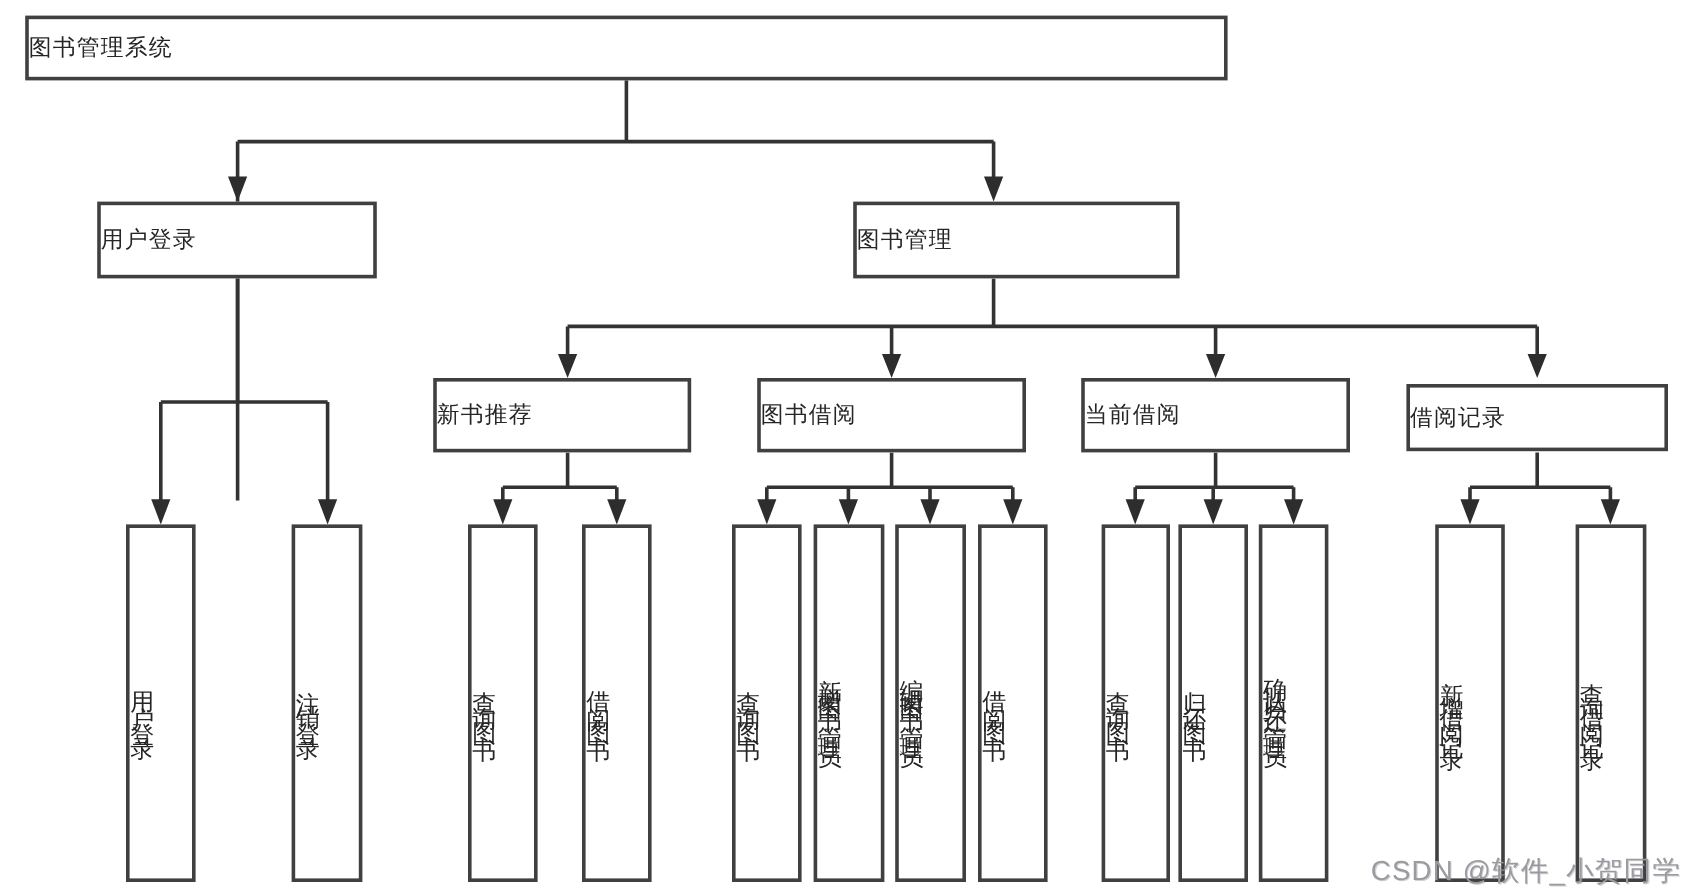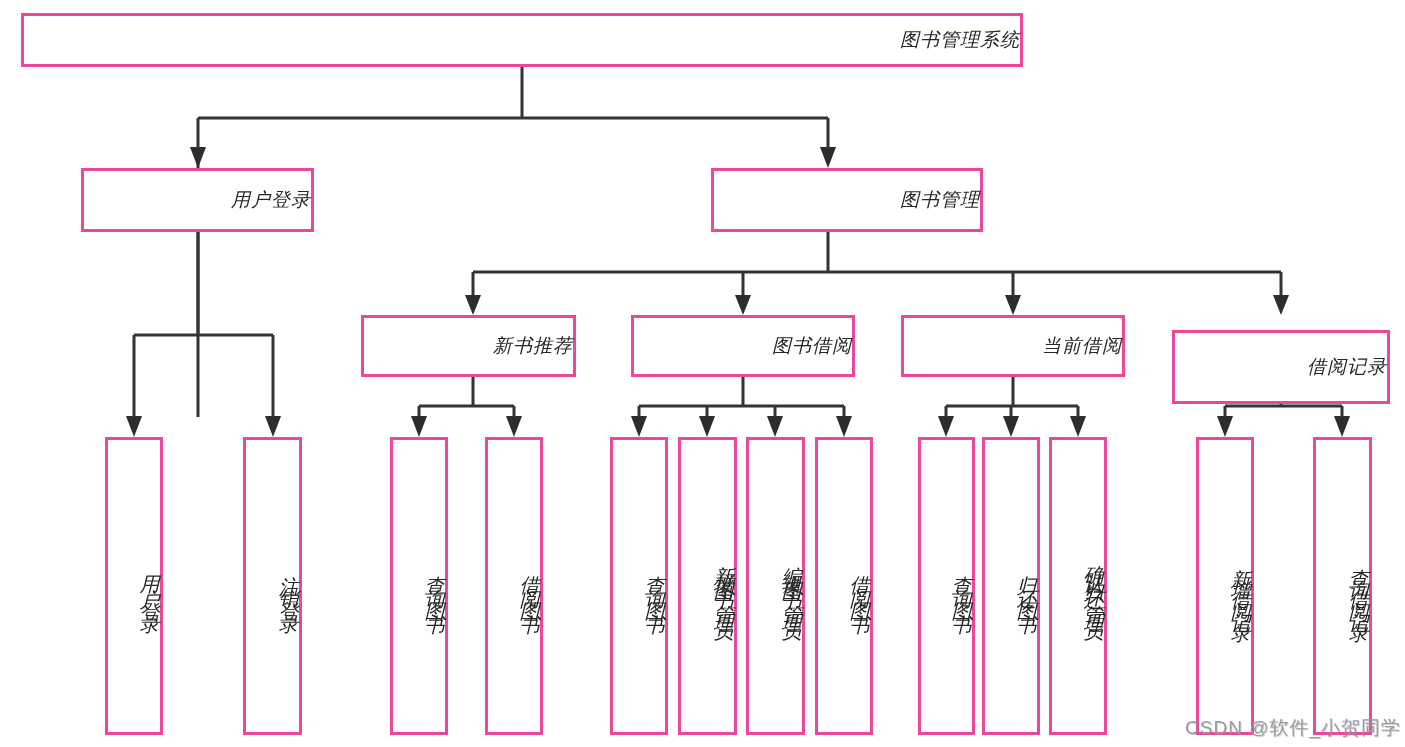--- a/index.html
+++ b/index.html
@@ -9,26 +9,25 @@
     font-family: "Liberation Sans", sans-serif;
     position: relative;
     overflow: hidden;
   }
   .canvas { position: absolute; top: 0; left: 0; width: 1405px; height: 747px; }
   svg.wires { position: absolute; top: 0; left: 0; z-index: 0; }
   .node {
     position: absolute;
     box-sizing: border-box;
     background: #ffffff;
-    border: 3px solid #ec4899;
+    border: 3px solid #404040;
     display: flex;
     align-items: center;
-    justify-content: flex-end;
+    justify-content: flex-start;
     z-index: 1;
-    font-style: italic;
   }
   .node .lbl {
     color: #262626;
     font-size: 19px;
     letter-spacing: 1px;
     white-space: nowrap;
   }
   .leaf .lbl {
     writing-mode: vertical-rl;
     font-size: 20px;
@@ -37,21 +36,21 @@
     line-height: 1;
   }
   .leaf.mid .lbl { letter-spacing: 11px; }
   .leaf.long .lbl { letter-spacing: 8px; }
   .watermark {
     position: absolute;
     right: 4px;
     bottom: 6px;
     z-index: 2;
     color: #9a9aa0;
-    font-size: 19px;
+    font-size: 23px;
     letter-spacing: 1px;
     text-shadow: 1px 1px 0 rgba(120,120,130,0.35);
     text-align: right;
   }
 </style>
 </head>
 <body>
 
 <div class="canvas">
 
@@ -124,21 +123,21 @@
 
   <div class="node" style="left:361px; top:315px; width:215px; height:62px">
     <span class="lbl">新书推荐</span>
   </div>
   <div class="node" style="left:901px; top:315px; width:224px; height:62px">
     <span class="lbl">当前借阅</span>
   </div>
   <div class="node" style="left:631px; top:315px; width:224px; height:62px">
     <span class="lbl">图书借阅</span>
   </div>
-  <div class="node" style="left:1172px; top:330px; width:218px; height:74px">
+  <div class="node" style="left:1172px; top:320px; width:218px; height:56px">
     <span class="lbl">借阅记录</span>
   </div>
 
   <div class="node leaf" style="left:105px; top:437px; width:58px; height:298px">
     <span class="lbl">用户登录</span>
   </div>
   <div class="node leaf" style="left:243px; top:437px; width:59px; height:298px">
     <span class="lbl">注销登录</span>
   </div>
 

